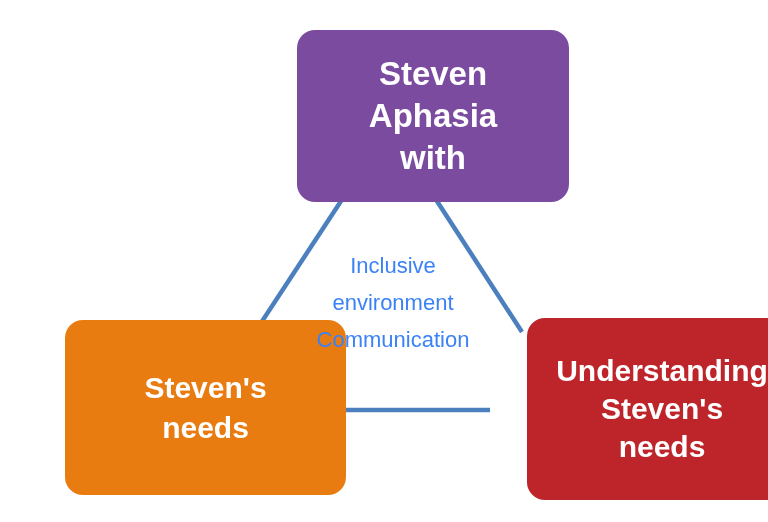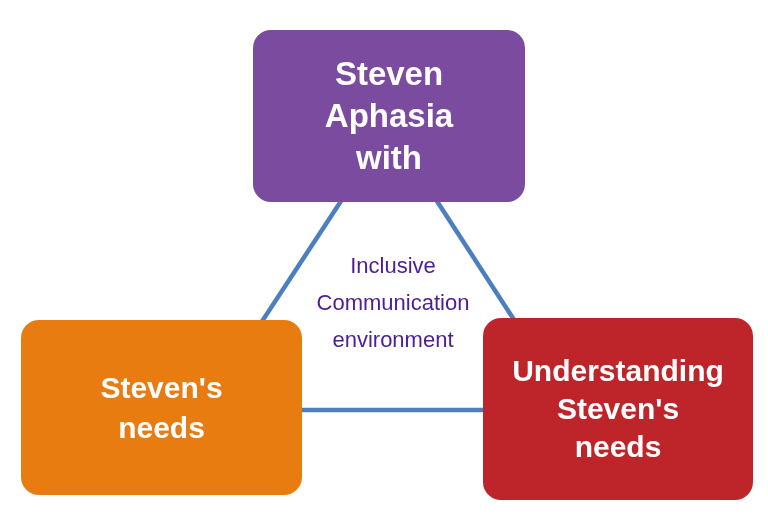--- a/index.html
+++ b/index.html
@@ -25,20 +25,21 @@
   .node {
     position: absolute;
     border-radius: 18px;
     display: flex;
     flex-direction: column;
     align-items: center;
     justify-content: center;
     text-align: center;
     color: #ffffff;
     font-weight: bold;
+    margin-left: 44px;
   }
   .node .line { display: block; }
   .node-top {
     left: 253px; top: 30px;
     width: 272px; height: 172px;
     font-size: 33px; line-height: 42px;
   }
   .node-left {
     left: 21px; top: 320px;
     width: 281px; height: 175px;
@@ -81,19 +82,19 @@
     <span class="line">Steven's</span>
     <span class="line">needs</span>
   </div>
 
   <div class="node node-right" style="background-color: rgb(190, 37, 42);">
     <span class="line">Understanding</span>
     <span class="line">Steven's</span>
     <span class="line">needs</span>
   </div>
 
-  <div class="center-label" style="color: #4c1d95;">
+  <div class="center-label" style="color: #3b82f6;">
     <span class="line">Inclusive</span>
+    <span class="line">environment</span>
     <span class="line">Communication</span>
-    <span class="line">environment</span>
   </div>
 
 </div>
 
 </body></html>

